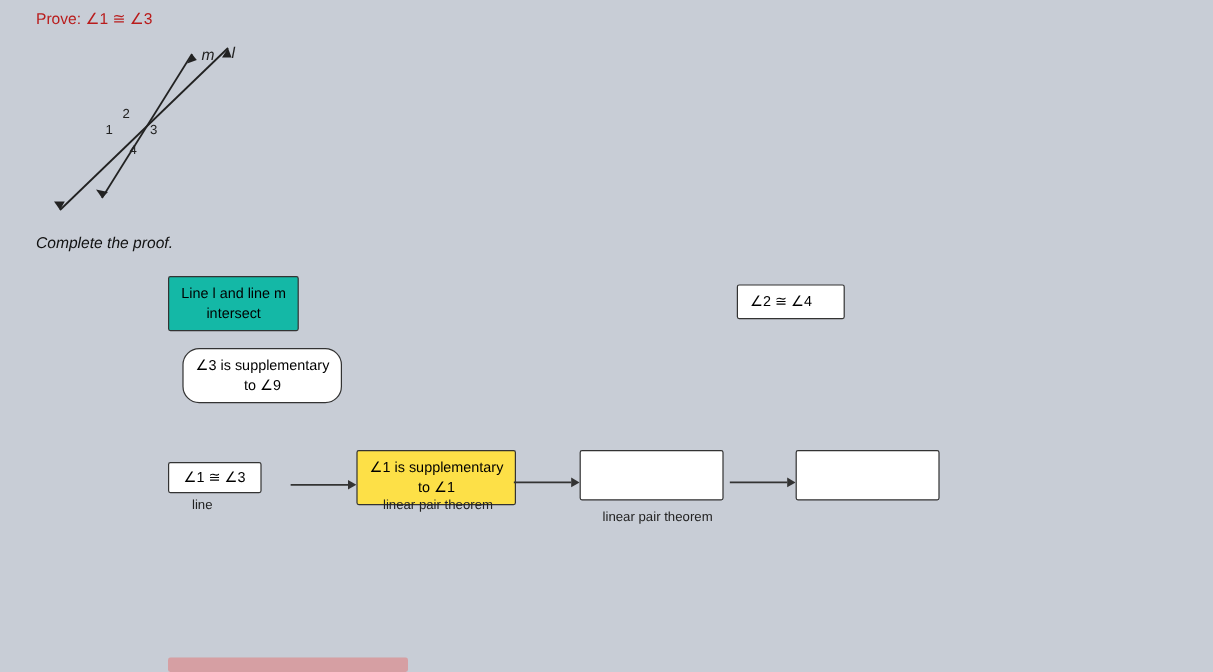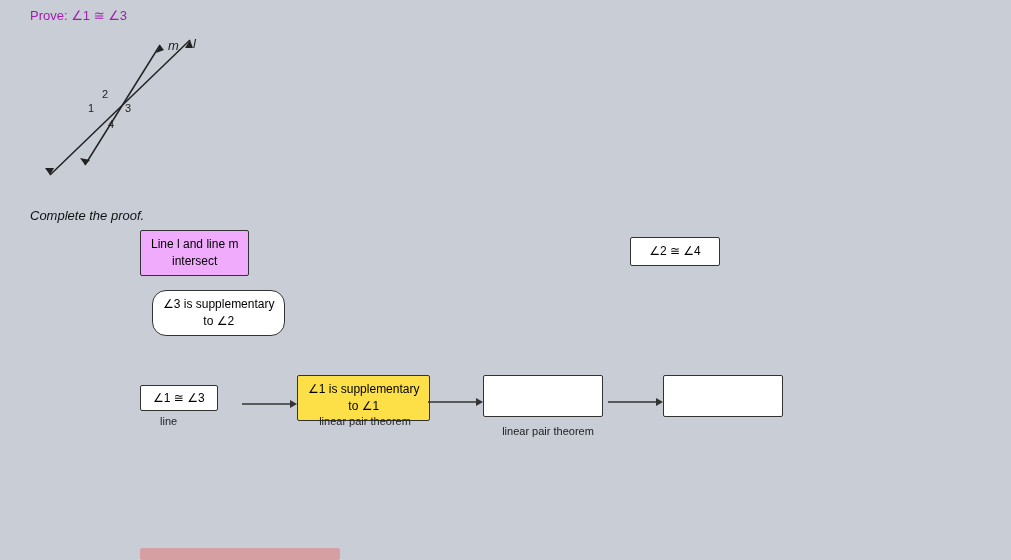--- a/index.html
+++ b/index.html
@@ -18,21 +18,21 @@
       height: 560px;
       background: #c8cdd6;
       position: relative;
     }
   </style>
 </head>
 <body>
 
 <div class="page-container">
 
-  <div style="position:absolute; top:8px; left:30px; font-size:13px; color:#a21caf;">Prove: ∠1 ≅ ∠3</div>
+  <div style="position:absolute; top:8px; left:30px; font-size:13px; color:#b91c1c;">Prove: ∠1 ≅ ∠3</div>
 
   <div style="position:absolute; top:20px; left:30px;">
     <svg width="200" height="165" viewBox="0 0 200 165">
 
       <line x1="20" y1="155" x2="160" y2="20" stroke="#222" stroke-width="1.5"></line>
 
       <polygon points="20,155 15,148 24,148" fill="#222"></polygon>
 
       <line x1="130" y1="25" x2="55" y2="145" stroke="#222" stroke-width="1.5"></line>
 
@@ -45,34 +45,34 @@
       <polygon points="160,20 155,28 163,28" fill="#222"></polygon>
       <text x="163" y="28" font-size="13" font-style="italic" fill="#222">l</text>
 
       <text x="72" y="78" font-size="11" fill="#222">2</text>
       <text x="58" y="92" font-size="11" fill="#222">1</text>
       <text x="95" y="92" font-size="11" fill="#222">3</text>
       <text x="78" y="108" font-size="11" fill="#222">4</text>
     </svg>
   </div>
 
-  <div style="position:absolute; top:195px; left:30px; font-size:13px; color:#111; font-style:italic;margin-top:13px;">Complete the proof.</div>
+  <div style="position:absolute; top:195px; left:30px; font-size:13px; color:#111; font-style:italic;">Complete the proof.</div>
 
-  <div style="position:absolute; top:230px; left:140px; border:1.5px solid #333; background:#f0abfc; padding:5px 10px; text-align:center; min-width:108px; border-radius:2px; font-size:12px; line-height:1.4;">
+  <div style="position:absolute; top:230px; left:140px; border:1.5px solid #333; background:#14b8a6; padding:5px 10px; text-align:center; min-width:108px; border-radius:2px; font-size:12px; line-height:1.4;">
     <span>Line l and line m</span><br>
     <span>intersect</span>
   </div>
 
   <div style="position:absolute; top:290px; left:140px; border:1.5px solid #333; background:#fff; padding:5px 10px; text-align:center; min-width:108px; border-radius:14px; font-size:12px; line-height:1.4;margin-left:12px;">
     <span>∠3 is supplementary</span><br>
-    <span>to ∠2</span>
+    <span>to ∠9</span>
   </div>
 
 
-  <div style="position:absolute; top:237px; left:630px; border:1.5px solid #333; background:#fff; padding:5px 10px; text-align:center; min-width:90px; border-radius:2px; font-size:12px; line-height:1.4;">
+  <div style="position:absolute; top:237px; left:614px; border:1.5px solid #333; background:#fff; padding:5px 10px; min-width:90px; border-radius:2px; font-size:12px; line-height:1.4;">
     <span>∠2 ≅ ∠4</span>
   </div>
 
   <div style="position:absolute; top:385px; left:140px; border:1.5px solid #333; background:#fff; padding:5px 12px; text-align:center; border-radius:2px; font-size:12px;">
     <span>∠1 ≅ ∠3</span>
   </div>
 
   <div style="position:absolute; top:415px; left:160px; font-size:11px; color:#222; text-align:center;">line</div>
 
   <svg style="position:absolute; top:395px; left:242px;" width="55" height="18">

